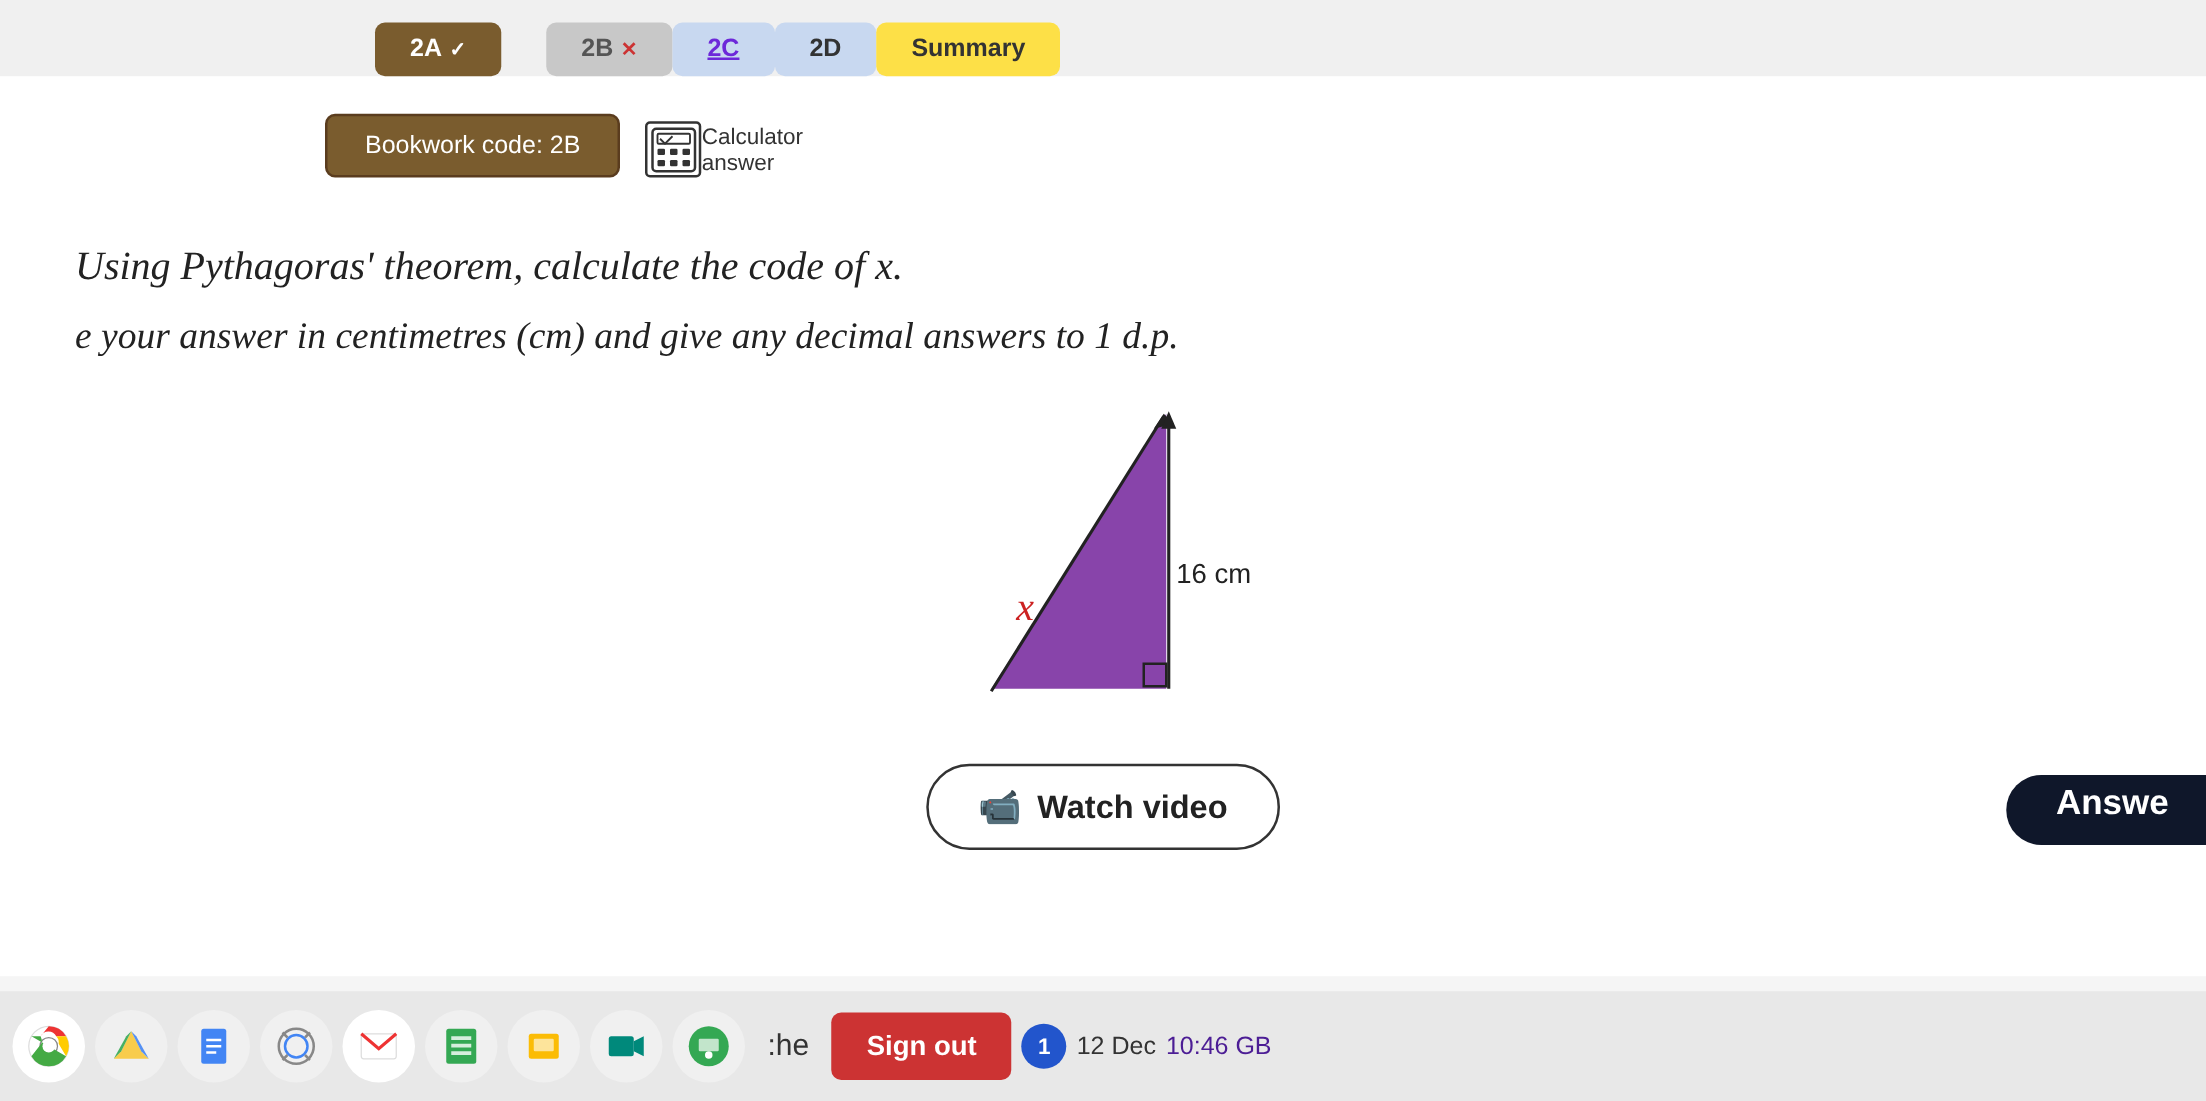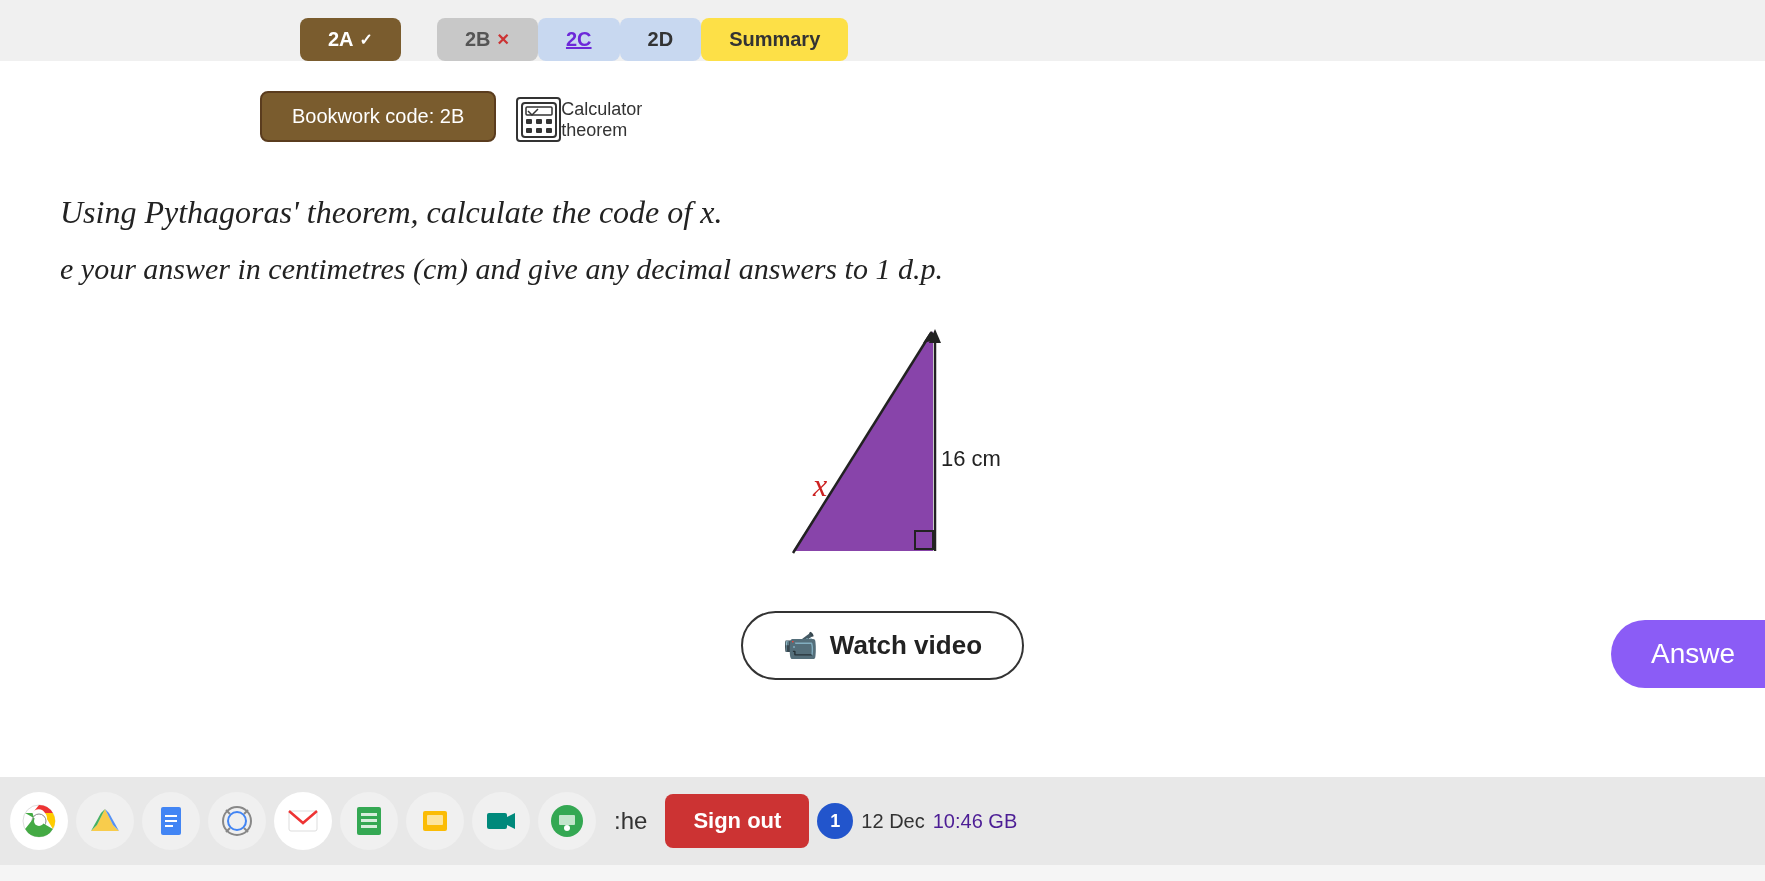--- a/index.html
+++ b/index.html
@@ -159,34 +159,34 @@
     .video-icon {
       color: #2255cc;
       font-size: 28px;
     }
 
     
     .answer-btn {
       position: absolute;
       right: 0;
       top: 620px;
-      background: #8b5cf6;
+      background: #0f172a;
       color: white;
-      padding: 18px 30px 18px 40px;
+      padding: 6px 30px 18px 40px;
       border-radius: 40px 0 0 40px;
       font-size: 28px;
-      font-weight: normal;
+      font-weight: bold;
       font-family: Arial, sans-serif;
       cursor: pointer;
     }
 
     
     .taskbar {
       position: absolute;
-      bottom: 16px;
+      bottom: 0;
       left: 0;
       width: 100%;
       height: 88px;
       background: #e8e8e8;
       display: flex;
       align-items: center;
       padding: 0 10px;
       gap: 8px;
     }
 
@@ -292,21 +292,21 @@
           <rect x="16" y="18" width="6" height="5" rx="1" fill="#333"></rect>
           <rect x="26" y="18" width="6" height="5" rx="1" fill="#333"></rect>
           <rect x="6" y="27" width="6" height="5" rx="1" fill="#333"></rect>
           <rect x="16" y="27" width="6" height="5" rx="1" fill="#333"></rect>
           <rect x="26" y="27" width="6" height="5" rx="1" fill="#333"></rect>
           <polyline points="8,10 12,14 18,8" fill="none" stroke="#333" stroke-width="1.5"></polyline>
         </svg>
       </div>
       <div>
         <div>Calculator</div>
-        <div>theorem</div>
+        <div>answer</div>
       </div>
     </div>
   </div>
 
   <div class="question-text">Using Pythagoras' theorem, calculate the code of x.</div>
   <div class="question-text2">e your answer in centimetres (cm) and give any decimal answers to 1 d.p.</div>
 
   <div class="diagram-area">
     <svg width="340" height="270" viewBox="0 0 340 270" class="triangle-svg">
 

